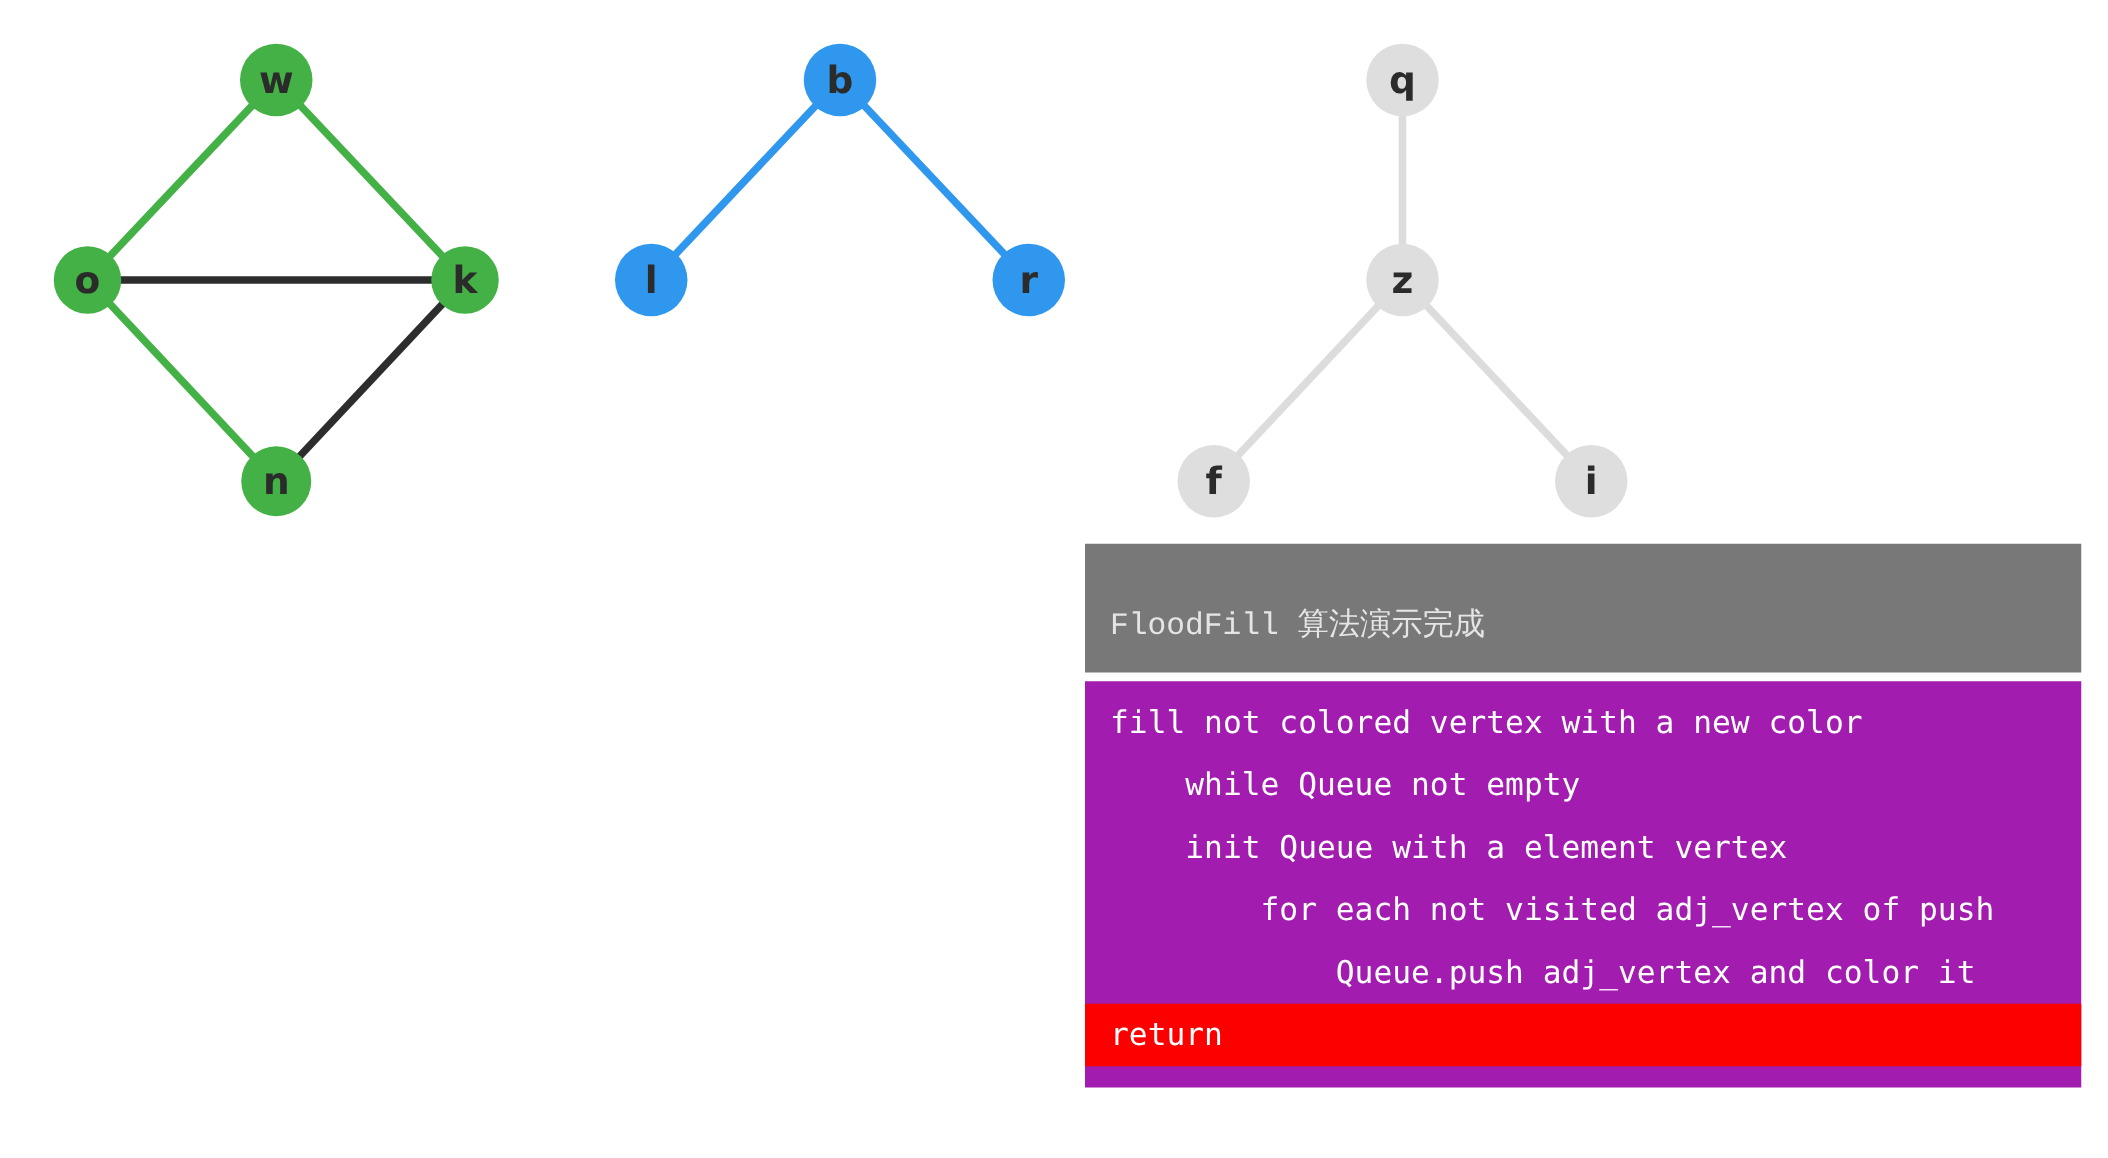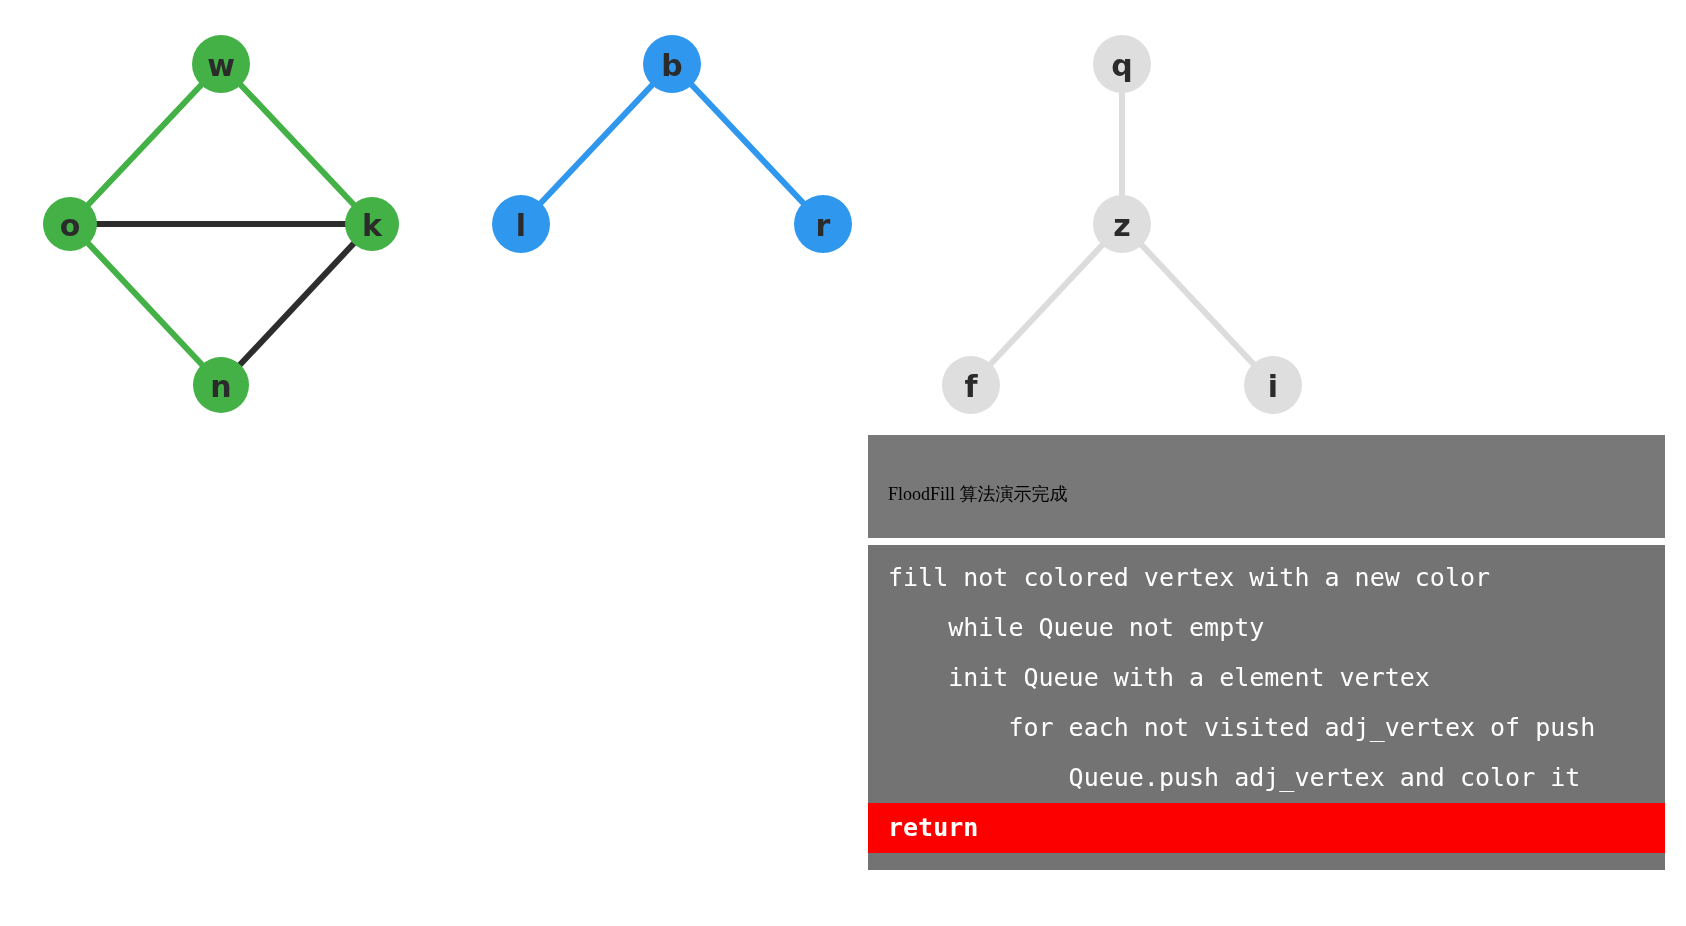--- a/index.html
+++ b/index.html
@@ -48,44 +48,44 @@
   }
   #algo-status-block {
     background: #787878;
     height: 103px;
     position: relative;
   }
   #algo-status-text {
     position: absolute;
     left: 20px;
     top: 47px;
-    color: #000000;
-    font-family: Liberation Serif, serif;
-    font-size: 18px;
+    color: #e5e5e5;
+    font-family: Liberation Mono, monospace;
+    font-size: 25px;
     letter-spacing: 0px;
     white-space: nowrap;
   }
   #algo-code-block {
     margin-top: 7px;
-    background: #737373;
+    background: #a21caf;
     padding-top: 8px;
     padding-bottom: 17px;
   }
   .code-line {
     color: #ffffff;
     font-family: "DejaVu Sans Mono", "Liberation Mono", monospace;
     font-size: 25px;
     line-height: 50px;
     height: 50px;
     white-space: pre;
     padding-left: 20px;
   }
   .code-line.highlight {
     background: #fc0000;
-    font-weight: bold;
+    font-weight: normal;
   }
 </style>
 </head>
 <body>
 
 <div id="stage">
 
   <svg class="graph-layer" id="graph-svg" viewBox="0 0 1686 926">
       <g>
         <g>

